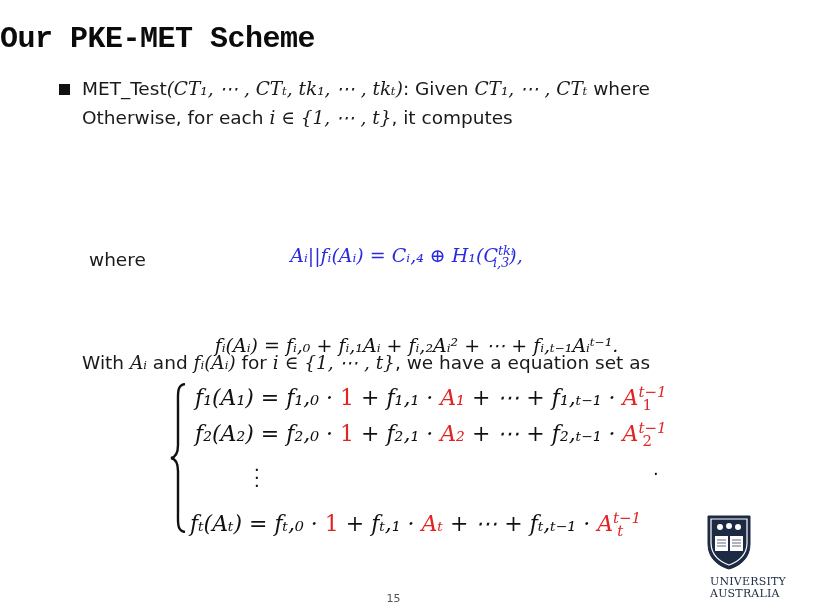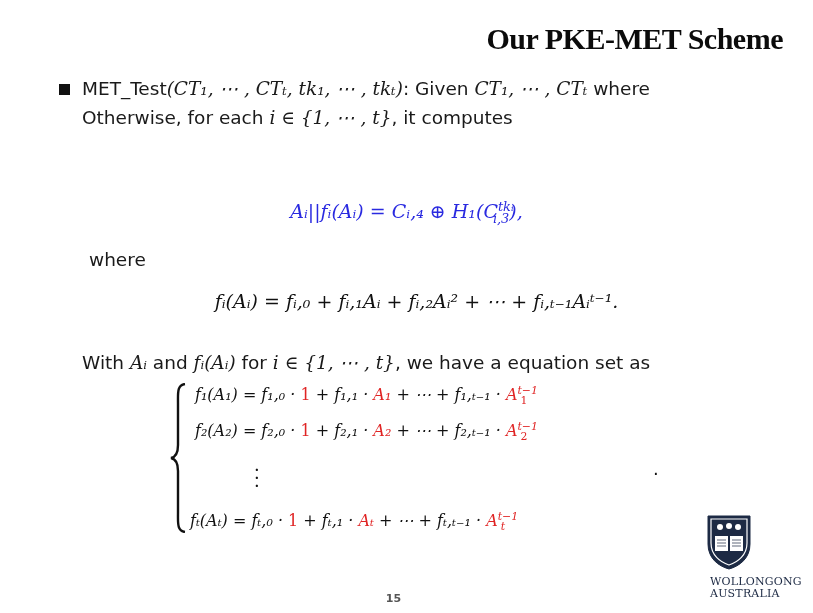--- a/index.html
+++ b/index.html
@@ -1,59 +1,59 @@
 <!DOCTYPE html>
 <html><head>
   <meta charset="utf-8">
   <style>
     html, body { margin: 0; padding: 0; }
     body {
       width: 813px; height: 613px; background: #ffffff; position: relative; overflow: hidden;
       font-family: "DejaVu Sans", sans-serif; color: #111;
     }
     .title {
-      position: absolute; left: 0; top: 22px; width: 783px; text-align: right;
-      font-family: Liberation Serif, serif; font-weight: bold; font-size: 30px; color: #0b0b0b;
+      position: absolute; left: 0; top: 22px; width: 783px; text-align: left;
+      font-family: Liberation Mono, monospace; font-weight: bold; font-size: 30px; color: #0b0b0b;
       letter-spacing: -0.5px;
     }
     .bullet-sq {
       position: absolute; left: 59px; top: 84px; width: 11px; height: 11px; background: #111;
     }
     .para {
       position: absolute; left: 82px; top: 74px; width: 700px;
       font-size: 18.5px; line-height: 29px; color: #1a1a1a;
     }
-    .m { font-family: "DejaVu Serif", serif; font-style: italic; }
+    .m { font-family: "DejaVu Serif", serif; font-style: italic; margin-top: 44px; }
     .mr { font-family: "DejaVu Serif", serif; font-style: normal; }
     sub, sup { font-size: 0.68em; line-height: 0; }
     .blue { color: #2a2ae0; }
     .red { color: #e02424; }
     .eq-center {
       position: absolute; left: 0; width: 813px; text-align: center;
       font-family: "DejaVu Serif", serif; font-size: 19px;
     }
     .plain {
       position: absolute; font-size: 18.5px; color: #1a1a1a;
     }
     .brace {
       position: absolute; left: 170px; top: 383px; width: 16px; height: 150px;
     }
     .sys-row {
-      position: absolute; left: 195px; font-family: "DejaVu Serif", serif; font-size: 16px; color: #111;
+      position: absolute; left: 195px; font-family: "DejaVu Serif", serif; font-size: 22px; color: #111;
       white-space: nowrap;
       text-align: center;
     }
     .vdots {
       position: absolute; left: 254px; top: 466px; font-family: "DejaVu Serif", serif; font-size: 18px;
       line-height: 8px; color: #111;
     }
     .period-dot { position: absolute; left: 653px; top: 458px; font-size: 18px; color: #111; }
     .page-num {
       position: absolute; left: 0; width: 787px; text-align: center; top: 592px;
-      font-size: 11px; color: #555; font-weight: bold;
+      font-size: 11px; color: #555; font-weight: normal;
     }
     .logo { position: absolute; left: 706px; top: 514px; width: 46px; height: 56px; }
     .uni-text {
       position: absolute; left: 710px; top: 576px; font-family: "DejaVu Serif", serif;
       font-size: 11px; line-height: 11.5px; color: #1d2a44; letter-spacing: 0.2px;
     }
   </style>
 </head>
 <body>
 
@@ -104,15 +104,15 @@
   <path d="M2 2 H44 V30 C44 44 34 52 23 55 C12 52 2 44 2 30 Z" fill="#1d2a44" stroke="#1d2a44" stroke-width="1"></path>
   <path d="M5 5 H41 V29 C41 41 32 48 23 51 C14 48 5 41 5 29 Z" fill="none" stroke="#ffffff" stroke-width="1.2"></path>
   <circle cx="14" cy="13" r="3" fill="#fff"></circle>
     <circle cx="23" cy="12" r="3" fill="#fff"></circle>
     <circle cx="32" cy="13" r="3" fill="#fff"></circle>
   <path d="M9 22 H22 V37 H9 Z M24 22 H37 V37 H24 Z" fill="#fff"></path>
   <path d="M23 22 V38" stroke="#1d2a44" stroke-width="1.4"></path>
   <path d="M11 26 H20 M11 29 H20 M11 32 H20 M26 26 H35 M26 29 H35 M26 32 H35" stroke="#1d2a44" stroke-width="0.7"></path>
 </svg>
 <div class="uni-text">
-  <div>WOLLONGONG</div>
+  <div>UNIVERSITY</div>
   <div>AUSTRALIA</div>
 </div>
 
 </body></html>

